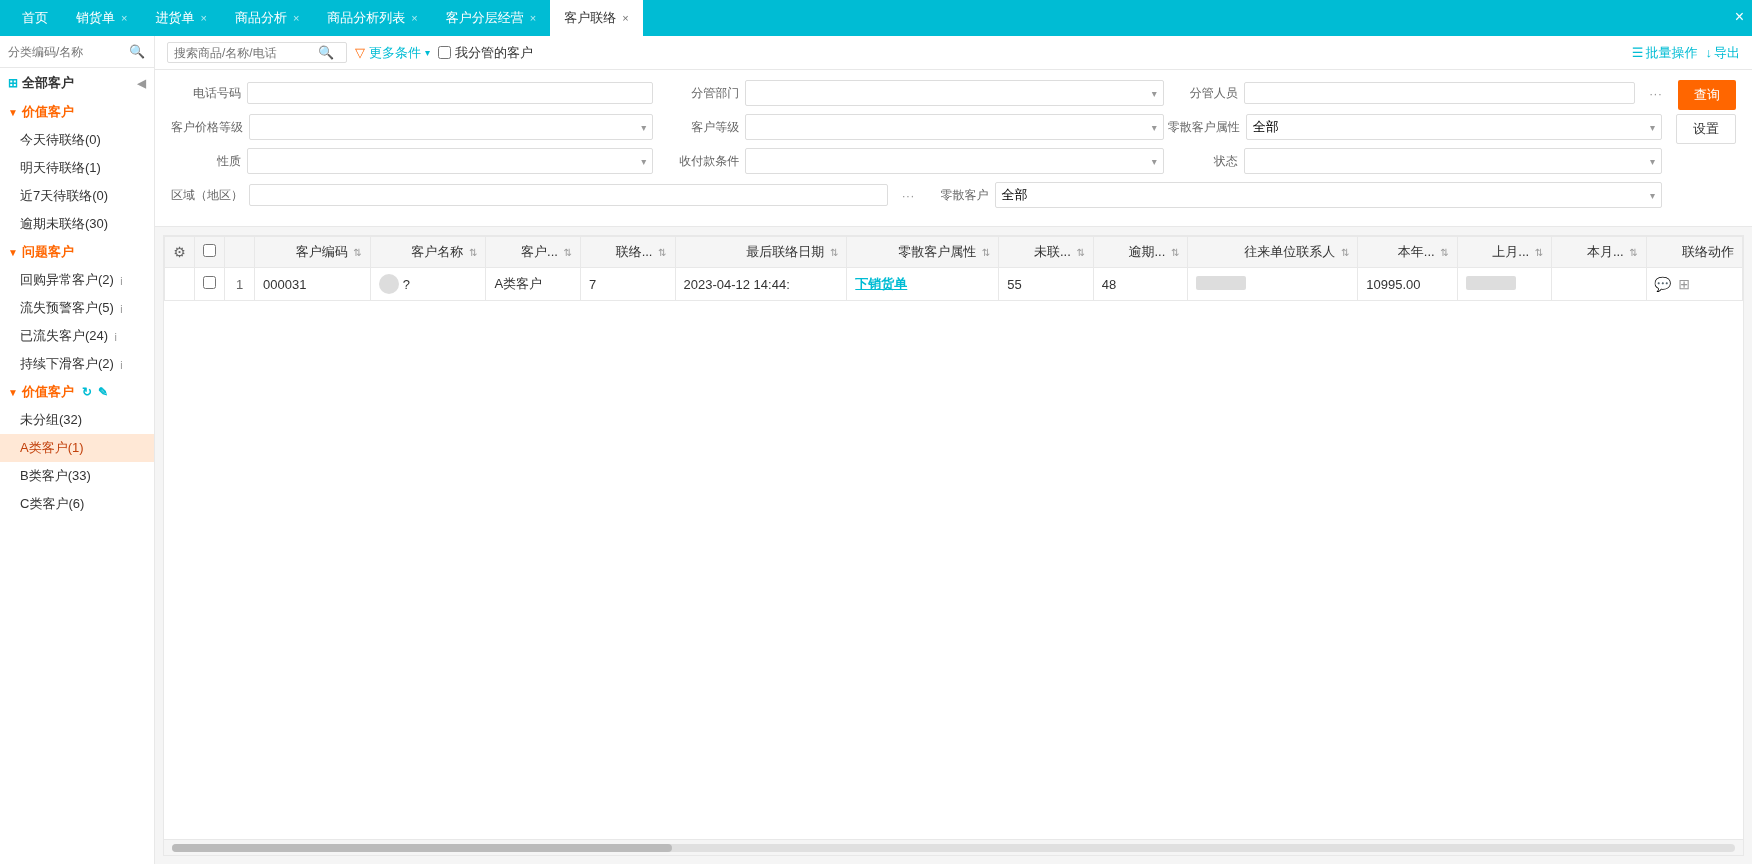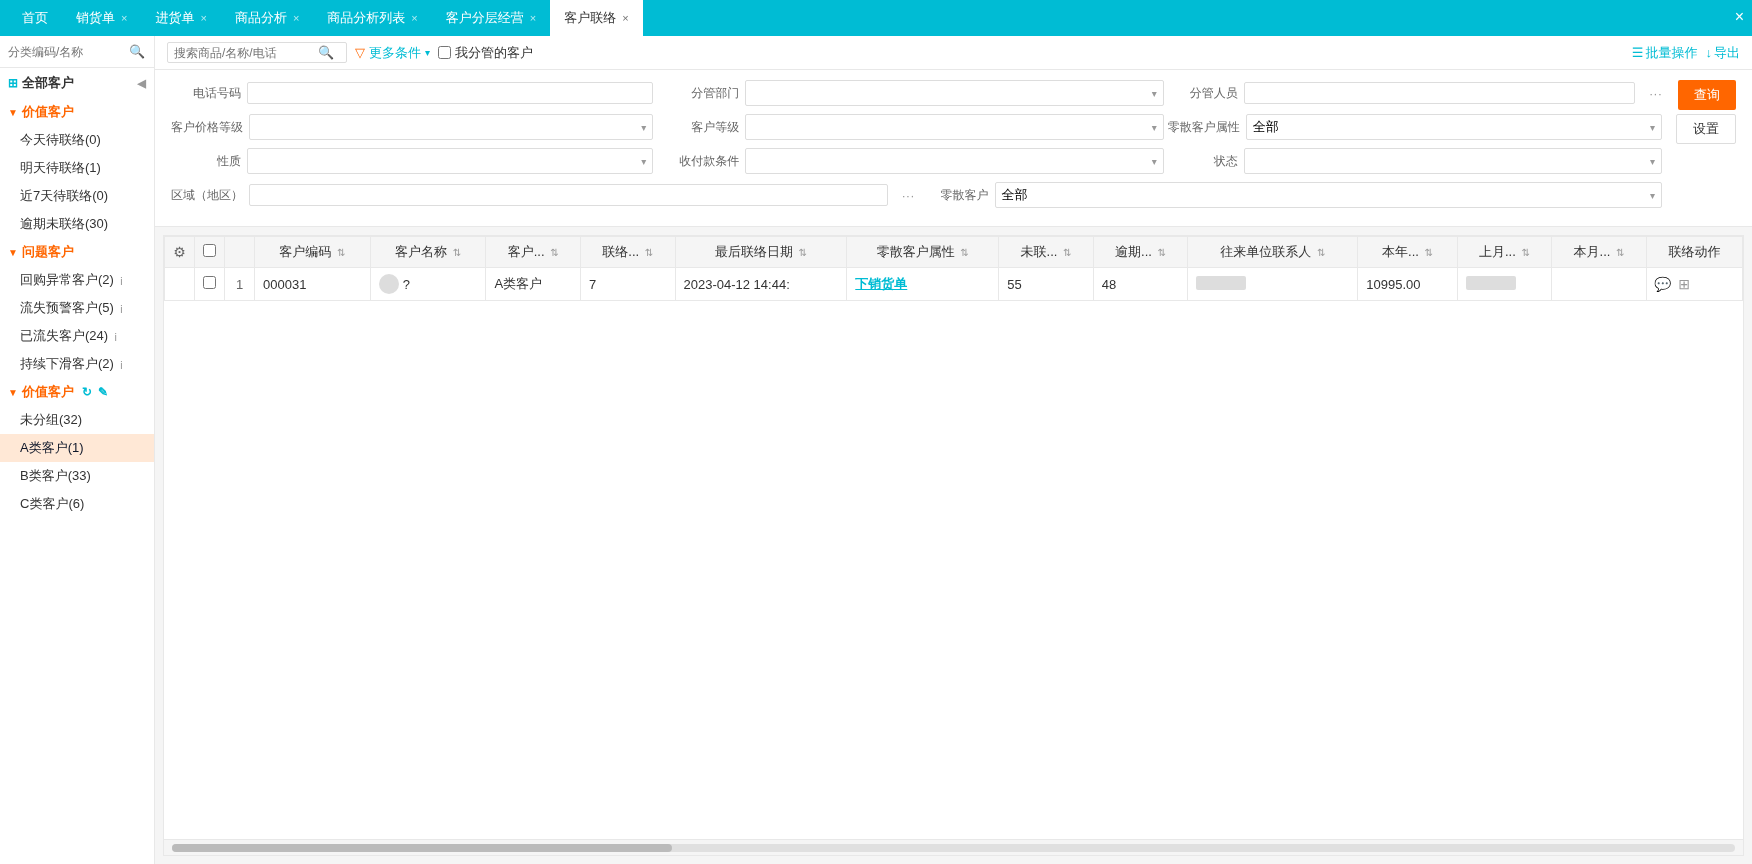--- a/index.html
+++ b/index.html
@@ -87,21 +87,21 @@
       font-size: 11px;
     }
     .sidebar-item {
       padding: 5px 8px 5px 20px;
       color: #333;
       cursor: pointer;
       display: flex;
       align-items: center;
       gap: 4px;
     }
-    .sidebar-item.active { background: #ffe8d6; color: #0f172a; text-align: center; }
+    .sidebar-item.active { background: #ffe8d6; color: #c2410c; text-align: center; }
     .section-header {
       display: flex;
       align-items: center;
       padding: 5px 8px;
       color: #f60;
       font-weight: bold;
       cursor: pointer;
       gap: 4px;
     }
     .section-header .arrow { font-size: 10px; color: #f60; }
@@ -262,21 +262,21 @@
     }
     table {
       width: 100%;
       border-collapse: collapse;
       font-size: 12px;
     }
     thead th {
       background: #f5f5f5;
       border: 1px solid #e8e8e8;
       padding: 6px 8px;
-      text-align: center;
+      text-align: right;
       color: #333;
       white-space: nowrap;
       font-weight: normal;
       cursor: pointer;
       user-select: none;
     }
     thead th .col-sort { color: #999; font-size: 10px; margin-left: 2px; }
     tbody td {
       border: 1px solid #e8e8e8;
       padding: 6px 8px;

